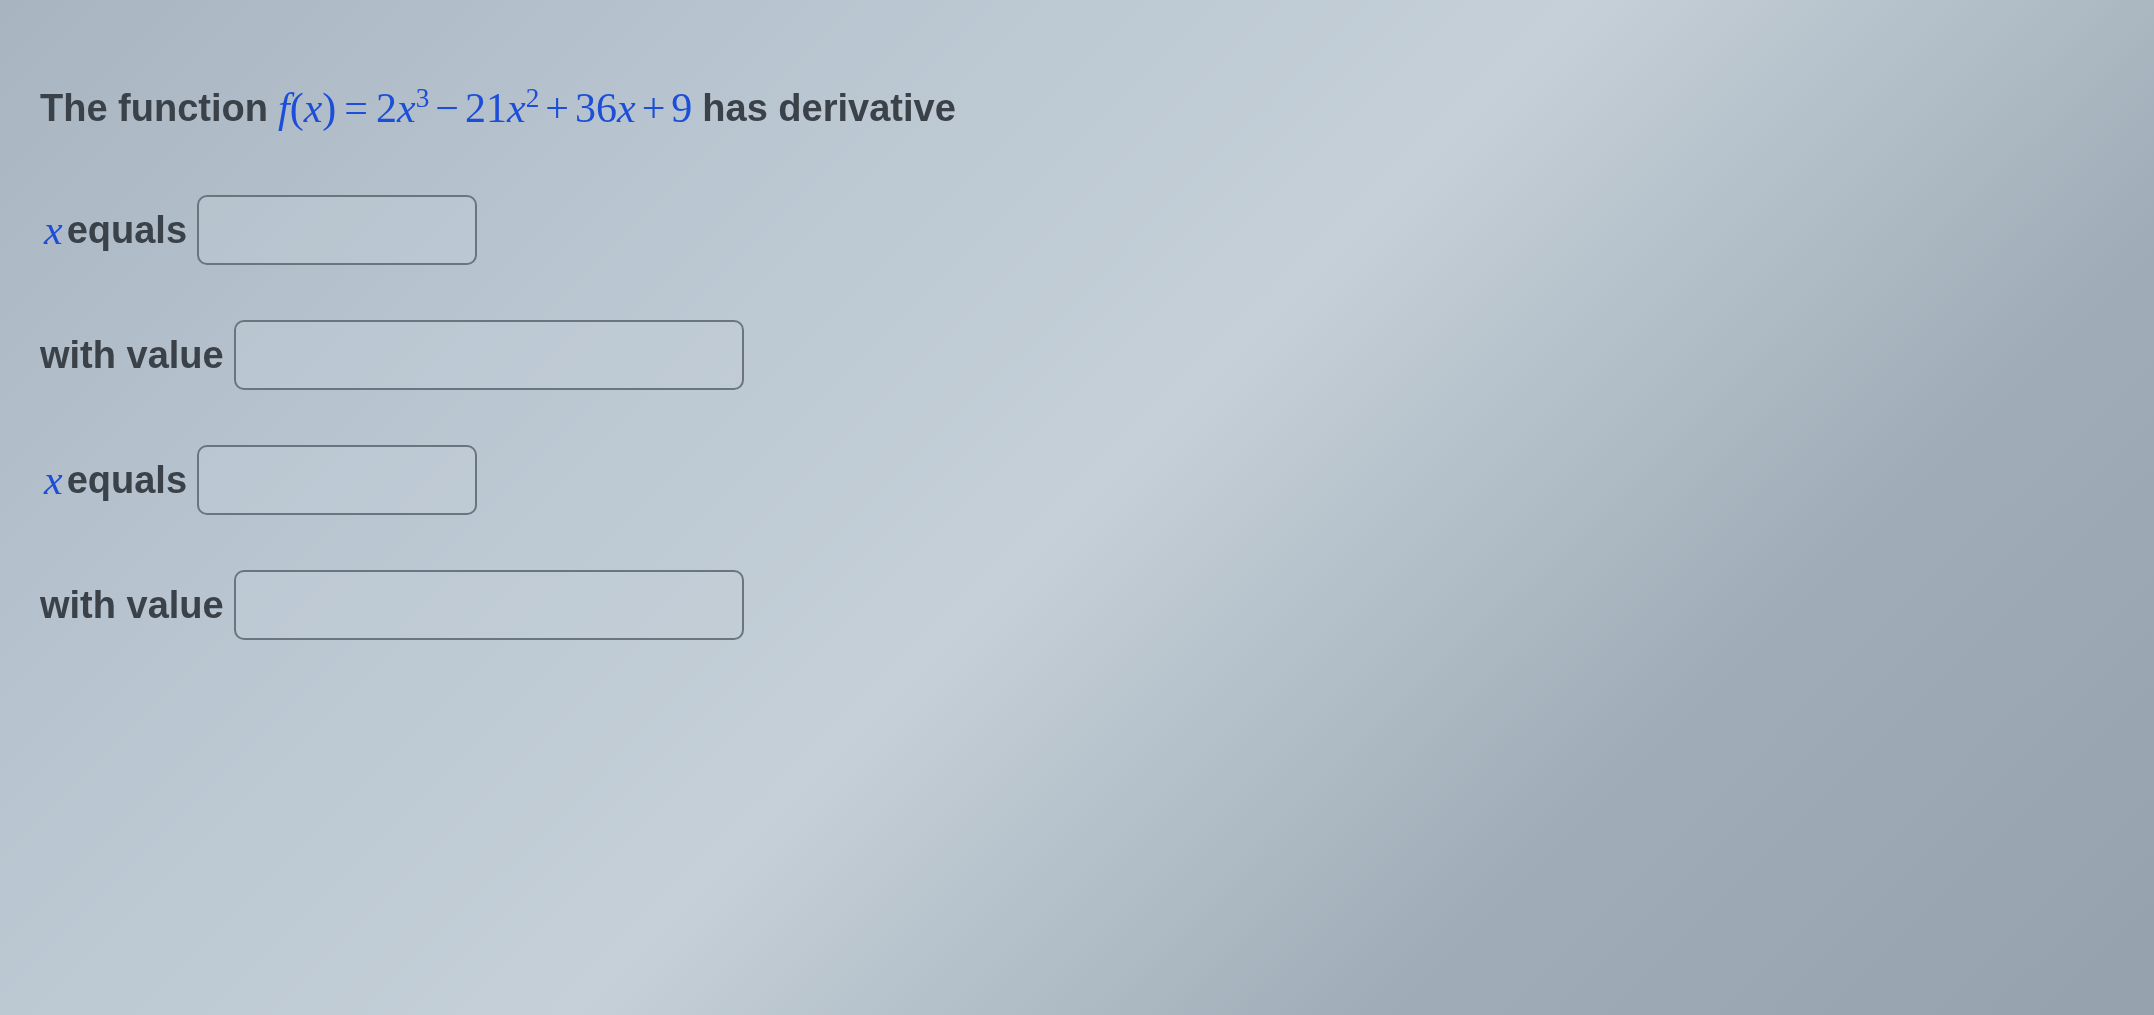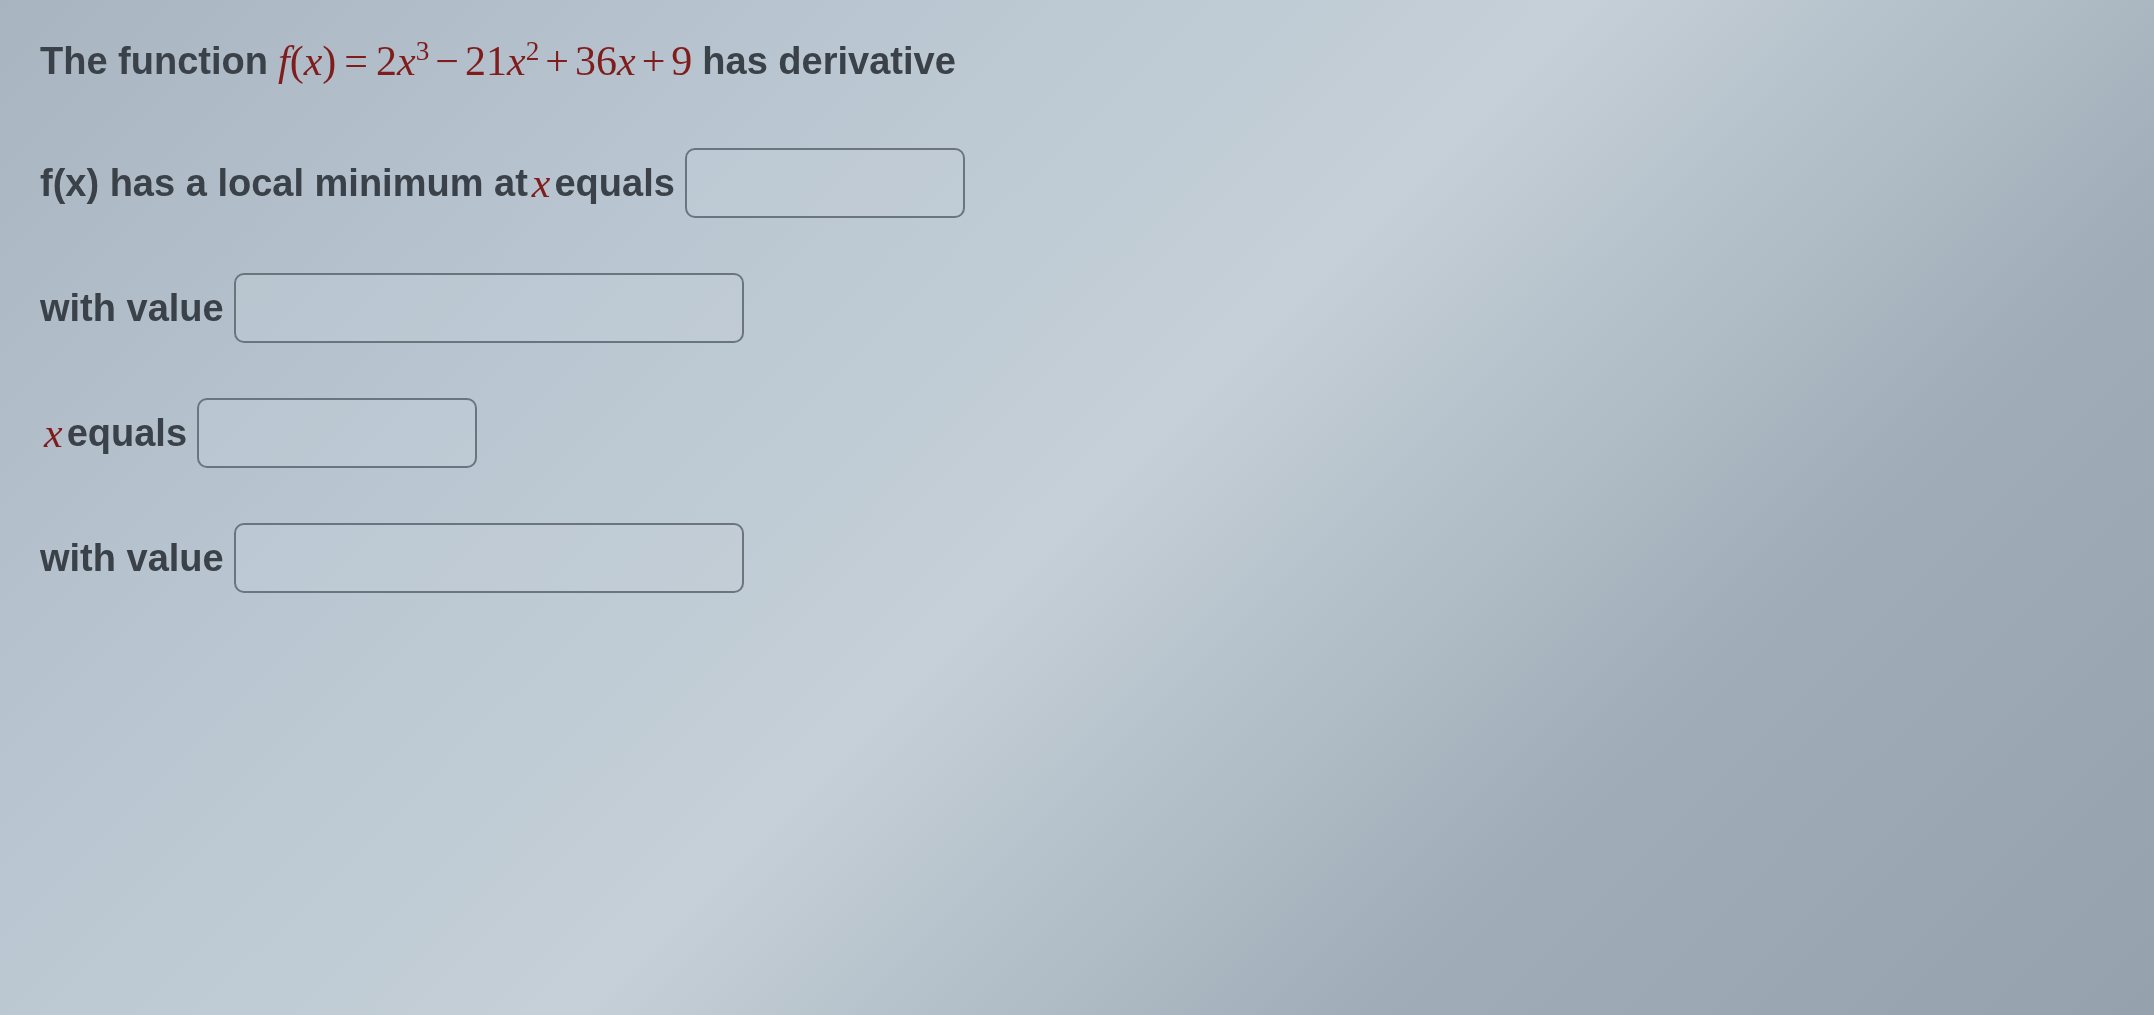--- a/index.html
+++ b/index.html
@@ -12,36 +12,37 @@
     height: 1015px;
     background: linear-gradient(135deg, #a8b5c0 0%, #b8c5d0 25%, #c5d0d8 50%, #a0adb8 75%, #95a2ae 100%);
     font-family: Arial, Helvetica, sans-serif;
     padding: 30px 40px;
     color: #3a4148;
   }
   .question-container {
     display: flex;
     flex-direction: column;
     gap: 55px;
+    margin-top: 47px;
   }
   .line {
     display: flex;
     align-items: center;
     flex-wrap: wrap;
     font-size: 38px;
     font-weight: 600;
     color: #3a4148;
     line-height: 1.5;
   }
   .math {
     font-family: 'Times New Roman', Times, serif;
     font-style: normal;
     font-weight: 400;
     font-size: 42px;
-    color: #7f1d1d;
+    color: #1d4ed8;
     padding: 0 4px;
   }
   .func-var {
     font-style: italic;
   }
   sup {
     font-size: 0.65em;
     vertical-align: super;
     line-height: 0;
   }
@@ -91,21 +92,20 @@
   <div class="line line1">
     <span>The function </span>
     <span class="math">
       <span class="func-var">f</span>(<span class="func-var">x</span>)<span class="equals">=</span>2<span class="func-var">x</span><sup>3</sup><span class="minus">−</span>21<span class="func-var">x</span><sup>2</sup><span class="plus">+</span>36<span class="func-var">x</span><span class="plus">+</span>9
     </span>
     <span> has derivative </span>
   </div>
 
 
   <div class="line">
-    <span>f(x) has a local minimum at </span>
     <span class="math func-var">x</span>
     <span> equals</span>
     <span class="input-box input-small">
       <input type="text" value="" style="">
     </span>
   </div>
 
   <div class="line">
     <span>with value</span>
     <span class="input-box input-medium">

